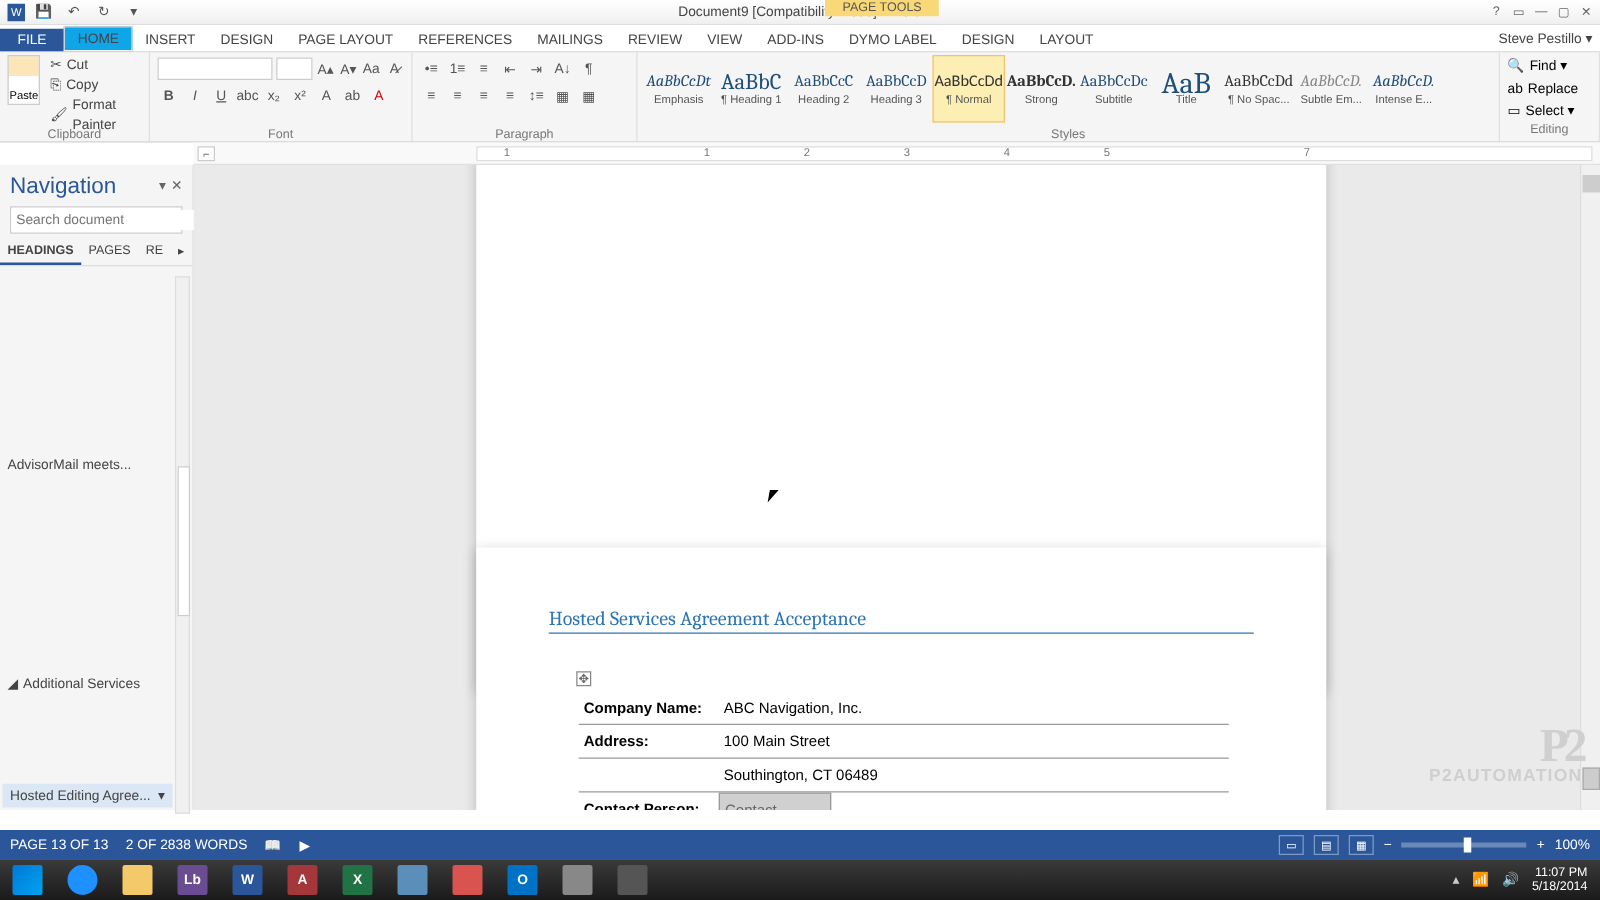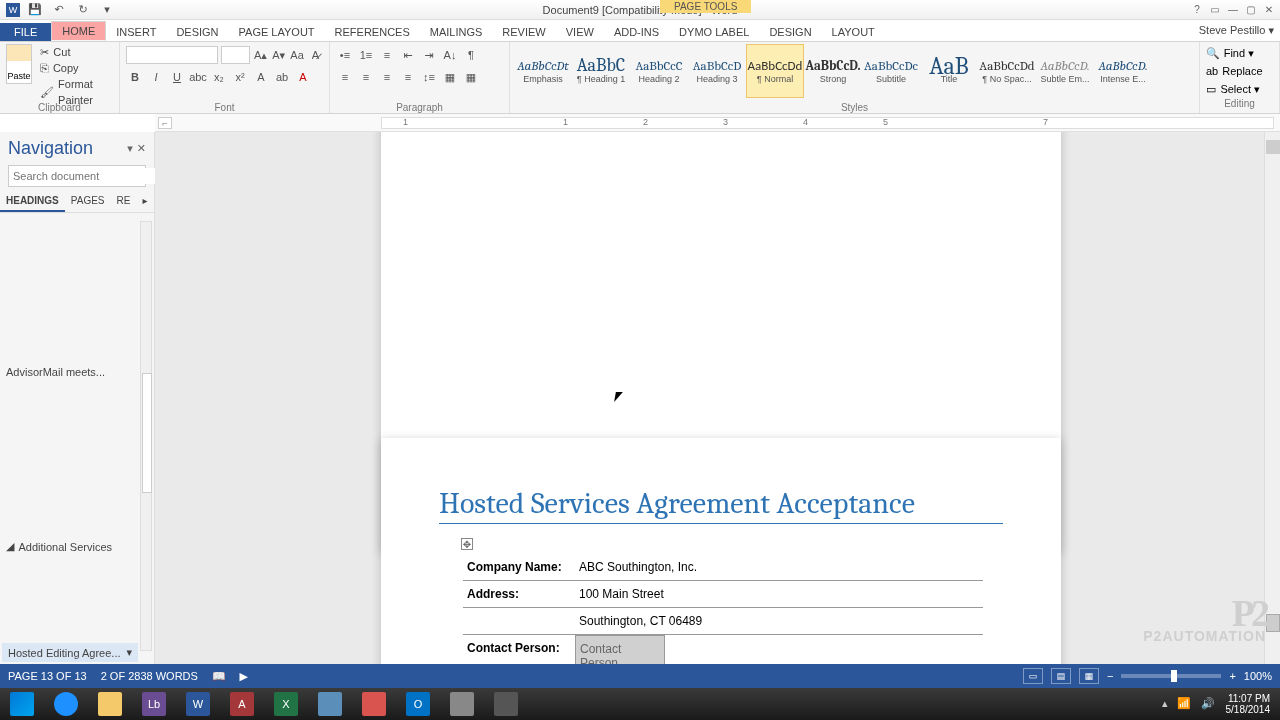--- a/index.html
+++ b/index.html
@@ -12,21 +12,21 @@
 .title-center { position: absolute; left: 50%; transform: translateX(-50%); }
 .table-tools { background: #f9d877; color: #555; padding: 1px 14px; font-size: 10px; position: absolute; left: 660px; top: 0; }
 .win-controls { margin-left: auto; display: flex; gap: 4px; padding-right: 4px; }
 .win-controls span { width: 14px; height: 14px; display: flex; align-items:center; justify-content:center; font-size:10px; color:#666; }
 .user-name { position:absolute; right:6px; top:24px; font-size:11px; color:#444; }
 
 
 .ribbon-tabs { height: 22px; display: flex; align-items: flex-end; font-size: 11px; border-bottom: 1px solid #d4d4d4; background: #fff; }
 .ribbon-tabs .tab { padding: 3px 10px; color: #444; cursor: pointer; text-transform: uppercase; }
 .ribbon-tabs .tab.file { background: #2b579a; color: #fff; padding: 3px 14px; }
-.ribbon-tabs .tab.active { border: 1px solid #d4d4d4; border-bottom: 1px solid #f5f5f5; background: #fca5a5; }
+.ribbon-tabs .tab.active { border: 1px solid #d4d4d4; border-bottom: 1px solid #f5f5f5; background: #0ea5e9; }
 
 
 .ribbon { height: 72px; background: #f5f5f5; border-bottom: 1px solid #d4d4d4; display: flex; position: relative; }
 .group { border-right: 1px solid #e0e0e0; padding: 2px 6px; display:flex; flex-direction:column; position:relative; }
 .group-label { position:absolute; bottom:0; left:0; right:0; text-align:center; font-size:10px; color:#777; }
 .clipboard { width: 120px; }
 .clipboard .paste { width:32px; height:40px; background:#fff; border:1px solid #ccc; font-size:9px; text-align:center; padding-top:26px; background: linear-gradient(#fce6b8 0 16px,#fff 16px); }
 .clip-btns { font-size:11px; color:#444; line-height:16px; padding-left:4px; }
 .clip-row { display:flex; align-items:center; gap:4px; }
 .font-group { width: 210px; }
@@ -65,21 +65,21 @@
 .nav-entry.sel { background:#dbe7f4; }
 
 .doc-area { flex:1; background:#eaeaea; position:relative; overflow:hidden; }
 .page { position:absolute; background:#fff; box-shadow:0 2px 10px rgba(0,0,0,0.2); width:680px; left:226px; }
 .page1 { top:-270px; height:690px; }
 .page2 { top:306px; height:690px; padding:48px 58px; }
 .footer-txt { position:absolute; bottom:28px; left:0; right:0; text-align:center; font-size:8px; color:#999; }
 .cursor { position:absolute; top:260px; left:460px; width:10px; height:14px; }
 .cursor::before { content:''; position:absolute; width:0; height:0; border-left:7px solid #000; border-right:0; border-top:0; border-bottom:10px solid transparent; transform: skewX(-10deg); }
 
-.doc-heading { font-family: Cambria, serif; font-size:30px; color:#2e74b5; border-bottom:1px solid #2e74b5; padding-bottom:2px; margin-bottom:14px; }
+.doc-heading { font-family: Cambria, serif; font-size:16px; color:#2e74b5; border-bottom:1px solid #2e74b5; padding-bottom:2px; margin-bottom:30px; }
 .form-tbl { width: 520px; margin-left: 24px; font-size:12px; }
 .form-row { display:flex; border-bottom:1px solid #999; }
 .form-label { width:112px; font-weight:bold; padding:6px 4px; }
 .form-val { flex:1; padding:6px 4px; }
 .form-val.hl { background:#d0d0d0; color:#666; border:1px solid #999; max-width:90px; }
 .table-handle { width:12px; height:12px; border:1px solid #888; position:relative; margin-left:22px; margin-bottom:4px; display:flex; align-items:center; justify-content:center; font-size:10px; color:#666; }
 
 .vscroll { position:absolute; right:0; top:0; bottom:0; width:16px; background:#f0f0f0; border-left:1px solid #ddd; }
 .vscroll-thumb { position:absolute; top:8px; width:14px; left:1px; height:14px; background:#cdcdcd; }
 .vscroll-thumb2 { position:absolute; top:482px; width:14px; left:1px; height:18px; background:#cdcdcd; border:1px solid #aaa; }
@@ -91,23 +91,23 @@
 
 .statusbar { position:absolute; bottom:0; left:0; right:0; height:24px; background:#2b579a; color:#fff; font-size:11px; display:flex; align-items:center; padding:0 8px; gap:14px; }
 .statusbar .right { margin-left:auto; display:flex; align-items:center; gap:8px; }
 .view-btn { width:20px; height:16px; border:1px solid rgba(255,255,255,0.4); display:flex; align-items:center; justify-content:center; font-size:9px; }
 .zoom-slider { width:100px; height:4px; background:rgba(255,255,255,0.3); position:relative; }
 .zoom-slider::after { content:''; position:absolute; left:50%; top:-4px; width:6px; height:12px; background:#fff; }
 
 
 .taskbar { position:absolute; bottom:0; left:0; right:0; height:32px; background: linear-gradient(#3a3a3a,#1a1a1a); display:flex; align-items:center; z-index:10; }
 .statusbar { bottom:32px; }
-.main { bottom:56px; }
+.main { bottom:72px; }
 .task-btn { width:44px; height:30px; display:flex; align-items:center; justify-content:center; }
-.task-ico { width:24px; height:24px; border-radius:2px; }
+.task-ico { width:24px; height:24px; border-radius:2px;font-weight:bold; }
 .tray { margin-left:auto; color:#fff; font-size:10px; text-align:right; padding-right:10px; display:flex; align-items:center; gap:10px; }
 .tray-ico { width:14px; height:14px; color:#ccc; font-size:11px; }
 </style>
 </head>
 <body>
 
 <div class="titlebar">
   <div class="qat">
     <span class="ico">W</span>
     <span class="ico-btn">💾</span>
@@ -322,21 +322,21 @@
     <div class="page page1">
       <div class="footer-txt">2013 HSA ● Version 2013.0 ● ©P2 Automation, LLC ● All rights reserved.</div>
     </div>
     <div class="cursor"></div>
     <div class="page page2">
       <div class="doc-heading">Hosted Services Agreement Acceptance</div>
       <div class="table-handle">✥</div>
       <div class="form-tbl">
         <div class="form-row">
           <div class="form-label">Company Name:</div>
-          <div class="form-val">ABC Southington, Inc.</div>
+          <div class="form-val">ABC Navigation, Inc.</div>
         </div>
         <div class="form-row">
           <div class="form-label">Address:</div>
           <div class="form-val">100 Main Street</div>
         </div>
         <div class="form-row">
           <div class="form-label"></div>
           <div class="form-val">Southington, CT 06489</div>
         </div>
         <div class="form-row">

